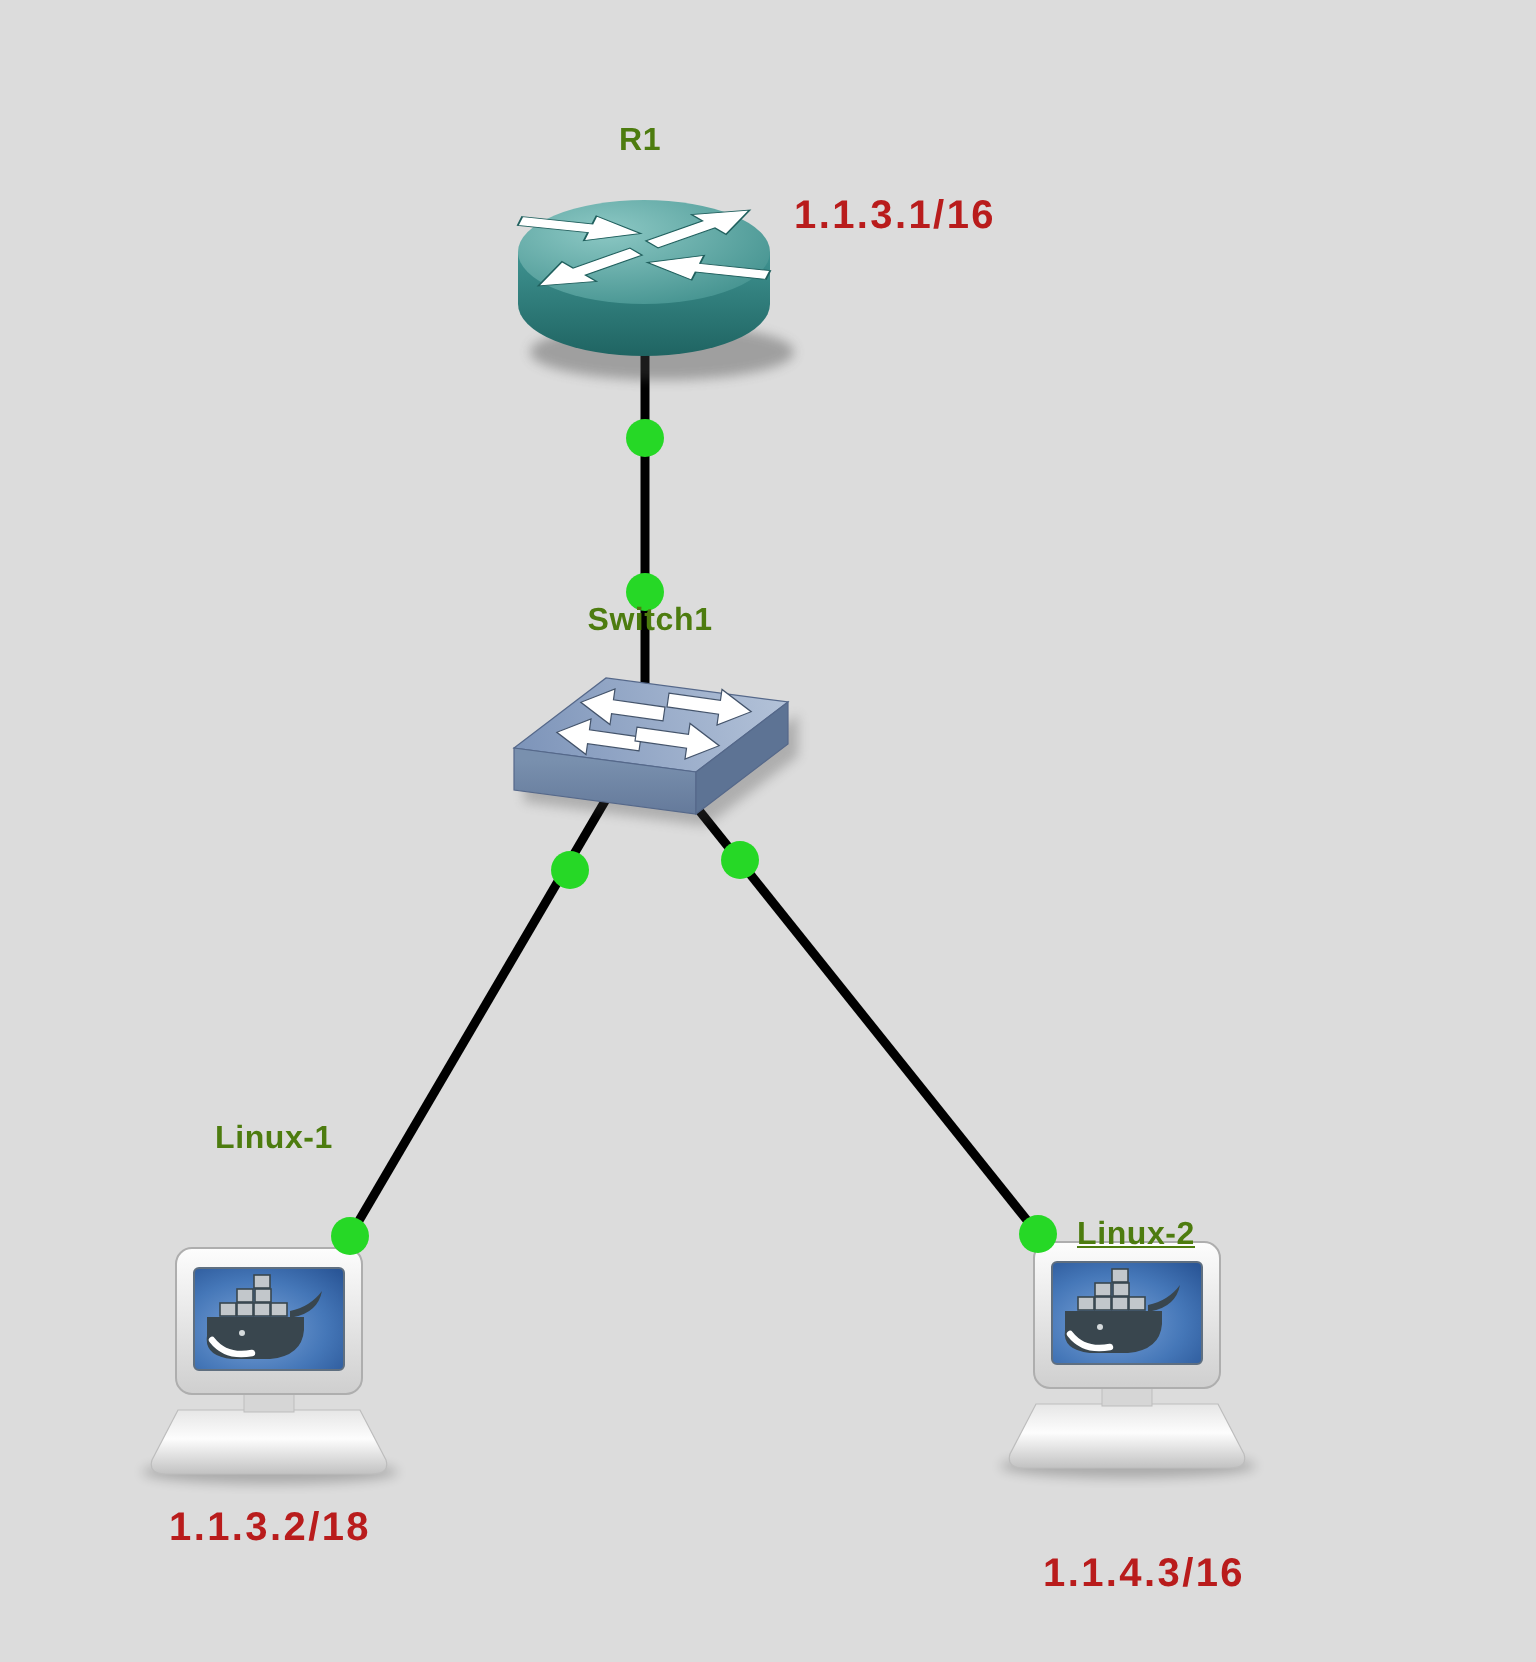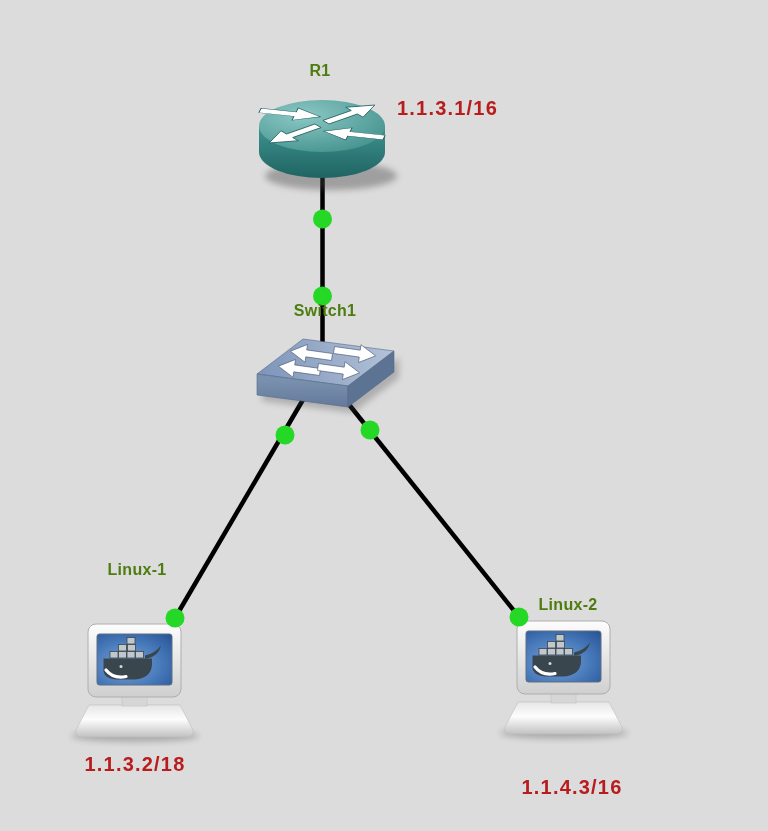--- a/index.html
+++ b/index.html
@@ -162,16 +162,16 @@
   </svg>
 
   <div class="node-label" style="left:320px;top:62px;">R1</div>
   <div class="ip-label anchor-left" style="left:397px;top:97px;">1.1.3.1/16</div>
 
   <div class="node-label" style="left:325px;top:302px;">Switch1</div>
 
   <div class="node-label" style="left:137px;top:561px;">Linux-1</div>
   <div class="ip-label" style="left:135px;top:753px;">1.1.3.2/18</div>
 
-  <div class="node-label" style="left:568px;top:596px;">Linux-2</div>
+  <div class="node-label" style="left:568px;top:609px;text-decoration:underline;">Linux-2</div>
   <div class="ip-label" style="left:572px;top:776px;">1.1.4.3/16</div>
 
 </div>
 
 </body></html>

